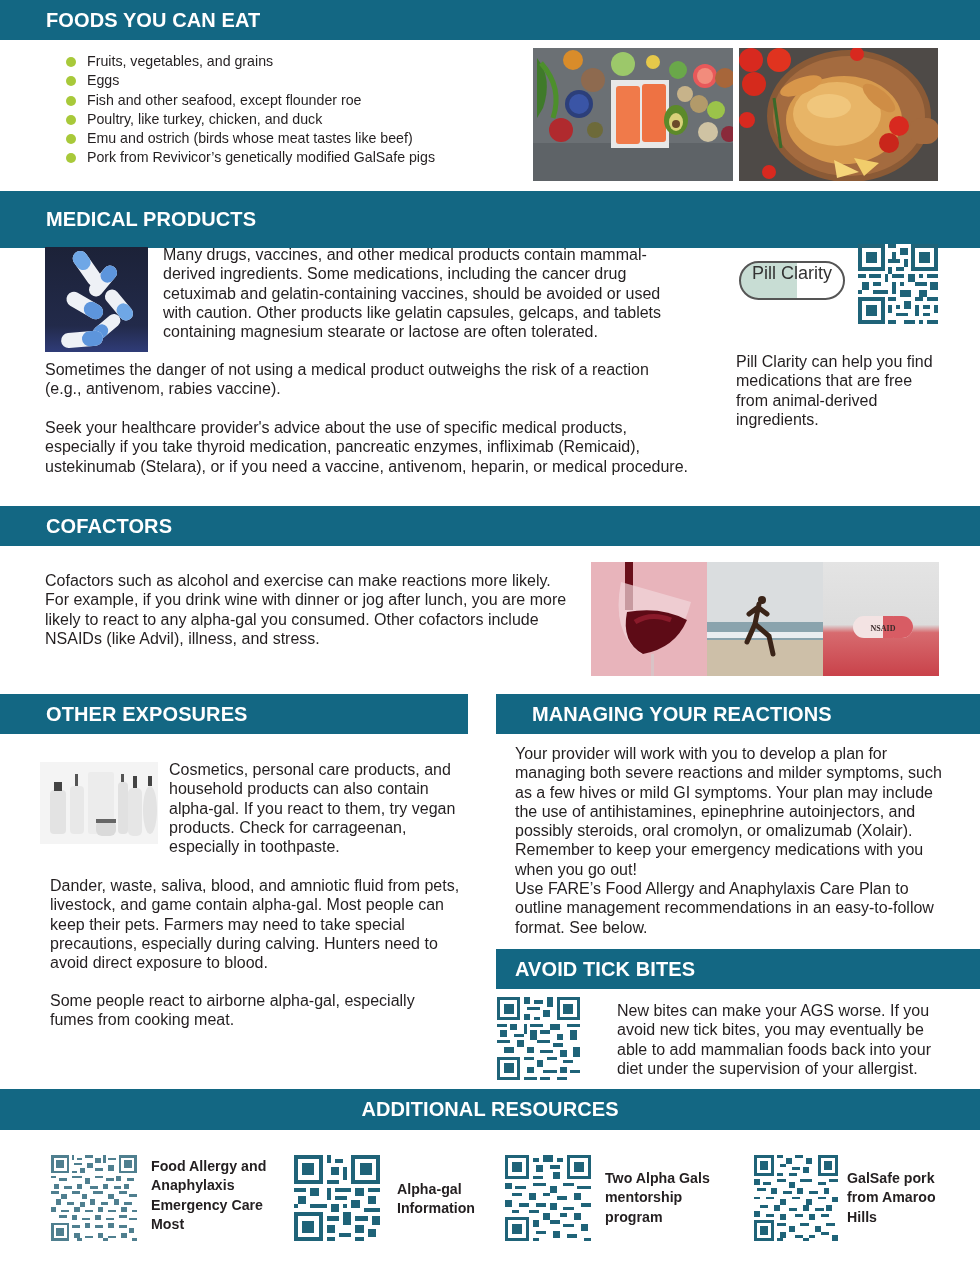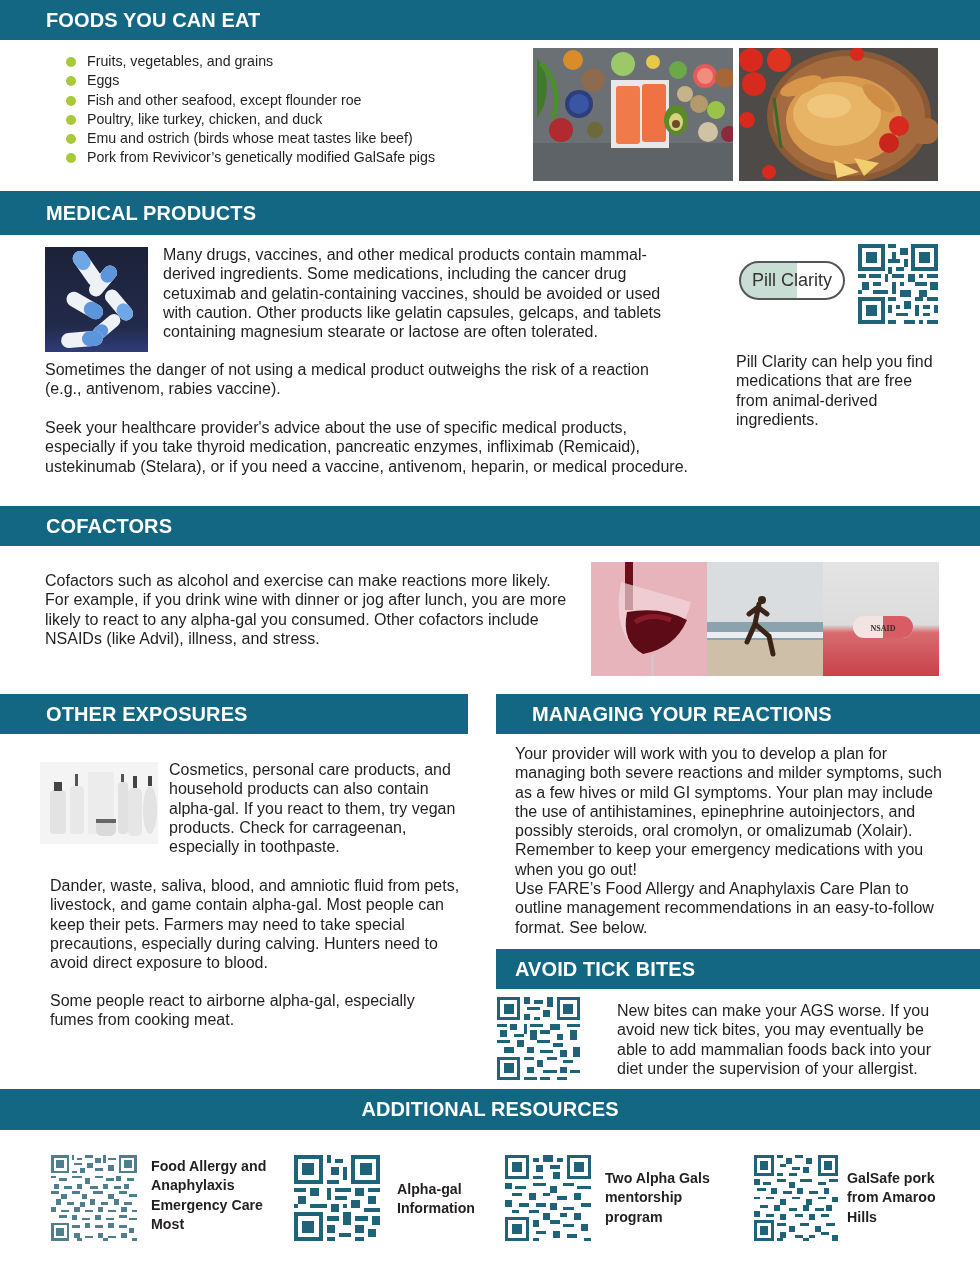--- a/index.html
+++ b/index.html
@@ -8,21 +8,21 @@
   .bar { position: absolute; background: #136783; color: #ffffff; font-weight: bold; font-size: 20px; letter-spacing: 0.1px; display: flex; align-items: center; }
   .bar span { padding-left: 46px; }
   .txt { position: absolute; font-size: 16px; line-height: 19.3px; color: #231f20; }
   .bullets { position: absolute; left: 66px; top: 52px; list-style: none; font-size: 14.2px; line-height: 19.3px; }
   .bullets li { position: relative; padding-left: 21px; }
   .bullets li .dot { position: absolute; left: 0; top: 5px; width: 10px; height: 10px; border-radius: 50%; background: #a8c93a; }
   .img { position: absolute; overflow: hidden; }
   .qr { position: absolute; background: #ffffff; }
   .qr svg { width: 100%; height: 100%; display: block; }
   .res-label { position: absolute; font-weight: bold; font-size: 14.2px; line-height: 19.3px; color: #231f20; }
-  .pill-logo { position: absolute; left: 739px; top: 261px; width: 106px; height: 39px; border: 2px solid #555; border-radius: 20px; overflow: hidden; display: flex; align-items: center; justify-content: center; background: linear-gradient(to right, #c8ddd4 0, #c8ddd4 55%, #ffffff 55%); font-size: 18px; color: #333; }
+  .pill-logo { position: absolute; left: 739px; top: 261px; width: 106px; height: 39px; border: 2px solid #555; border-radius: 20px; overflow: hidden; display: flex; align-items: flex-start; justify-content: center; background: linear-gradient(to right, #c8ddd4 0, #c8ddd4 55%, #ffffff 55%); font-size: 18px; color: #333; }
 </style>
 </head>
 <body>
 
 <div class="bar" style="left:0;top:0;width:980px;height:40px;">
   <span>FOODS YOU CAN EAT</span>
 </div>
 <ul class="bullets">
   <li><i class="dot"></i><span>Fruits, vegetables, and grains</span></li>
   <li><i class="dot"></i><span>Eggs</span></li>
@@ -82,21 +82,21 @@
     <circle cx="15" cy="36" r="12" fill="#d52a1c"></circle>
     <circle cx="8" cy="72" r="8" fill="#d8291f"></circle>
     <circle cx="118" cy="6" r="7" fill="#d8291f"></circle>
     <circle cx="160" cy="78" r="10" fill="#d8291f"></circle>
     <circle cx="150" cy="95" r="10" fill="#c9261b"></circle>
     <circle cx="30" cy="124" r="7" fill="#d8291f"></circle>
     <path d="M35 50 L42 100" stroke="#3a6a2a" stroke-width="3"></path>
   </svg>
 </div>
 
-<div class="bar" style="left:0;top:191px;width:980px;height:44px;">
+<div class="bar" style="left:0;top:191px;width:980px;height:57px;">
   <span>MEDICAL PRODUCTS</span>
 </div>
 
 <div class="img" style="left:45px;top:247px;width:103px;height:105px;">
   <svg width="103" height="105" viewBox="0 0 103 105">
     <defs>
       <linearGradient id="pg" x1="0" y1="0" x2="0" y2="1">
         <stop offset="0" stop-color="#1c2238"></stop>
         <stop offset="0.75" stop-color="#222a4a"></stop>
         <stop offset="1" stop-color="#2f3c78"></stop>

